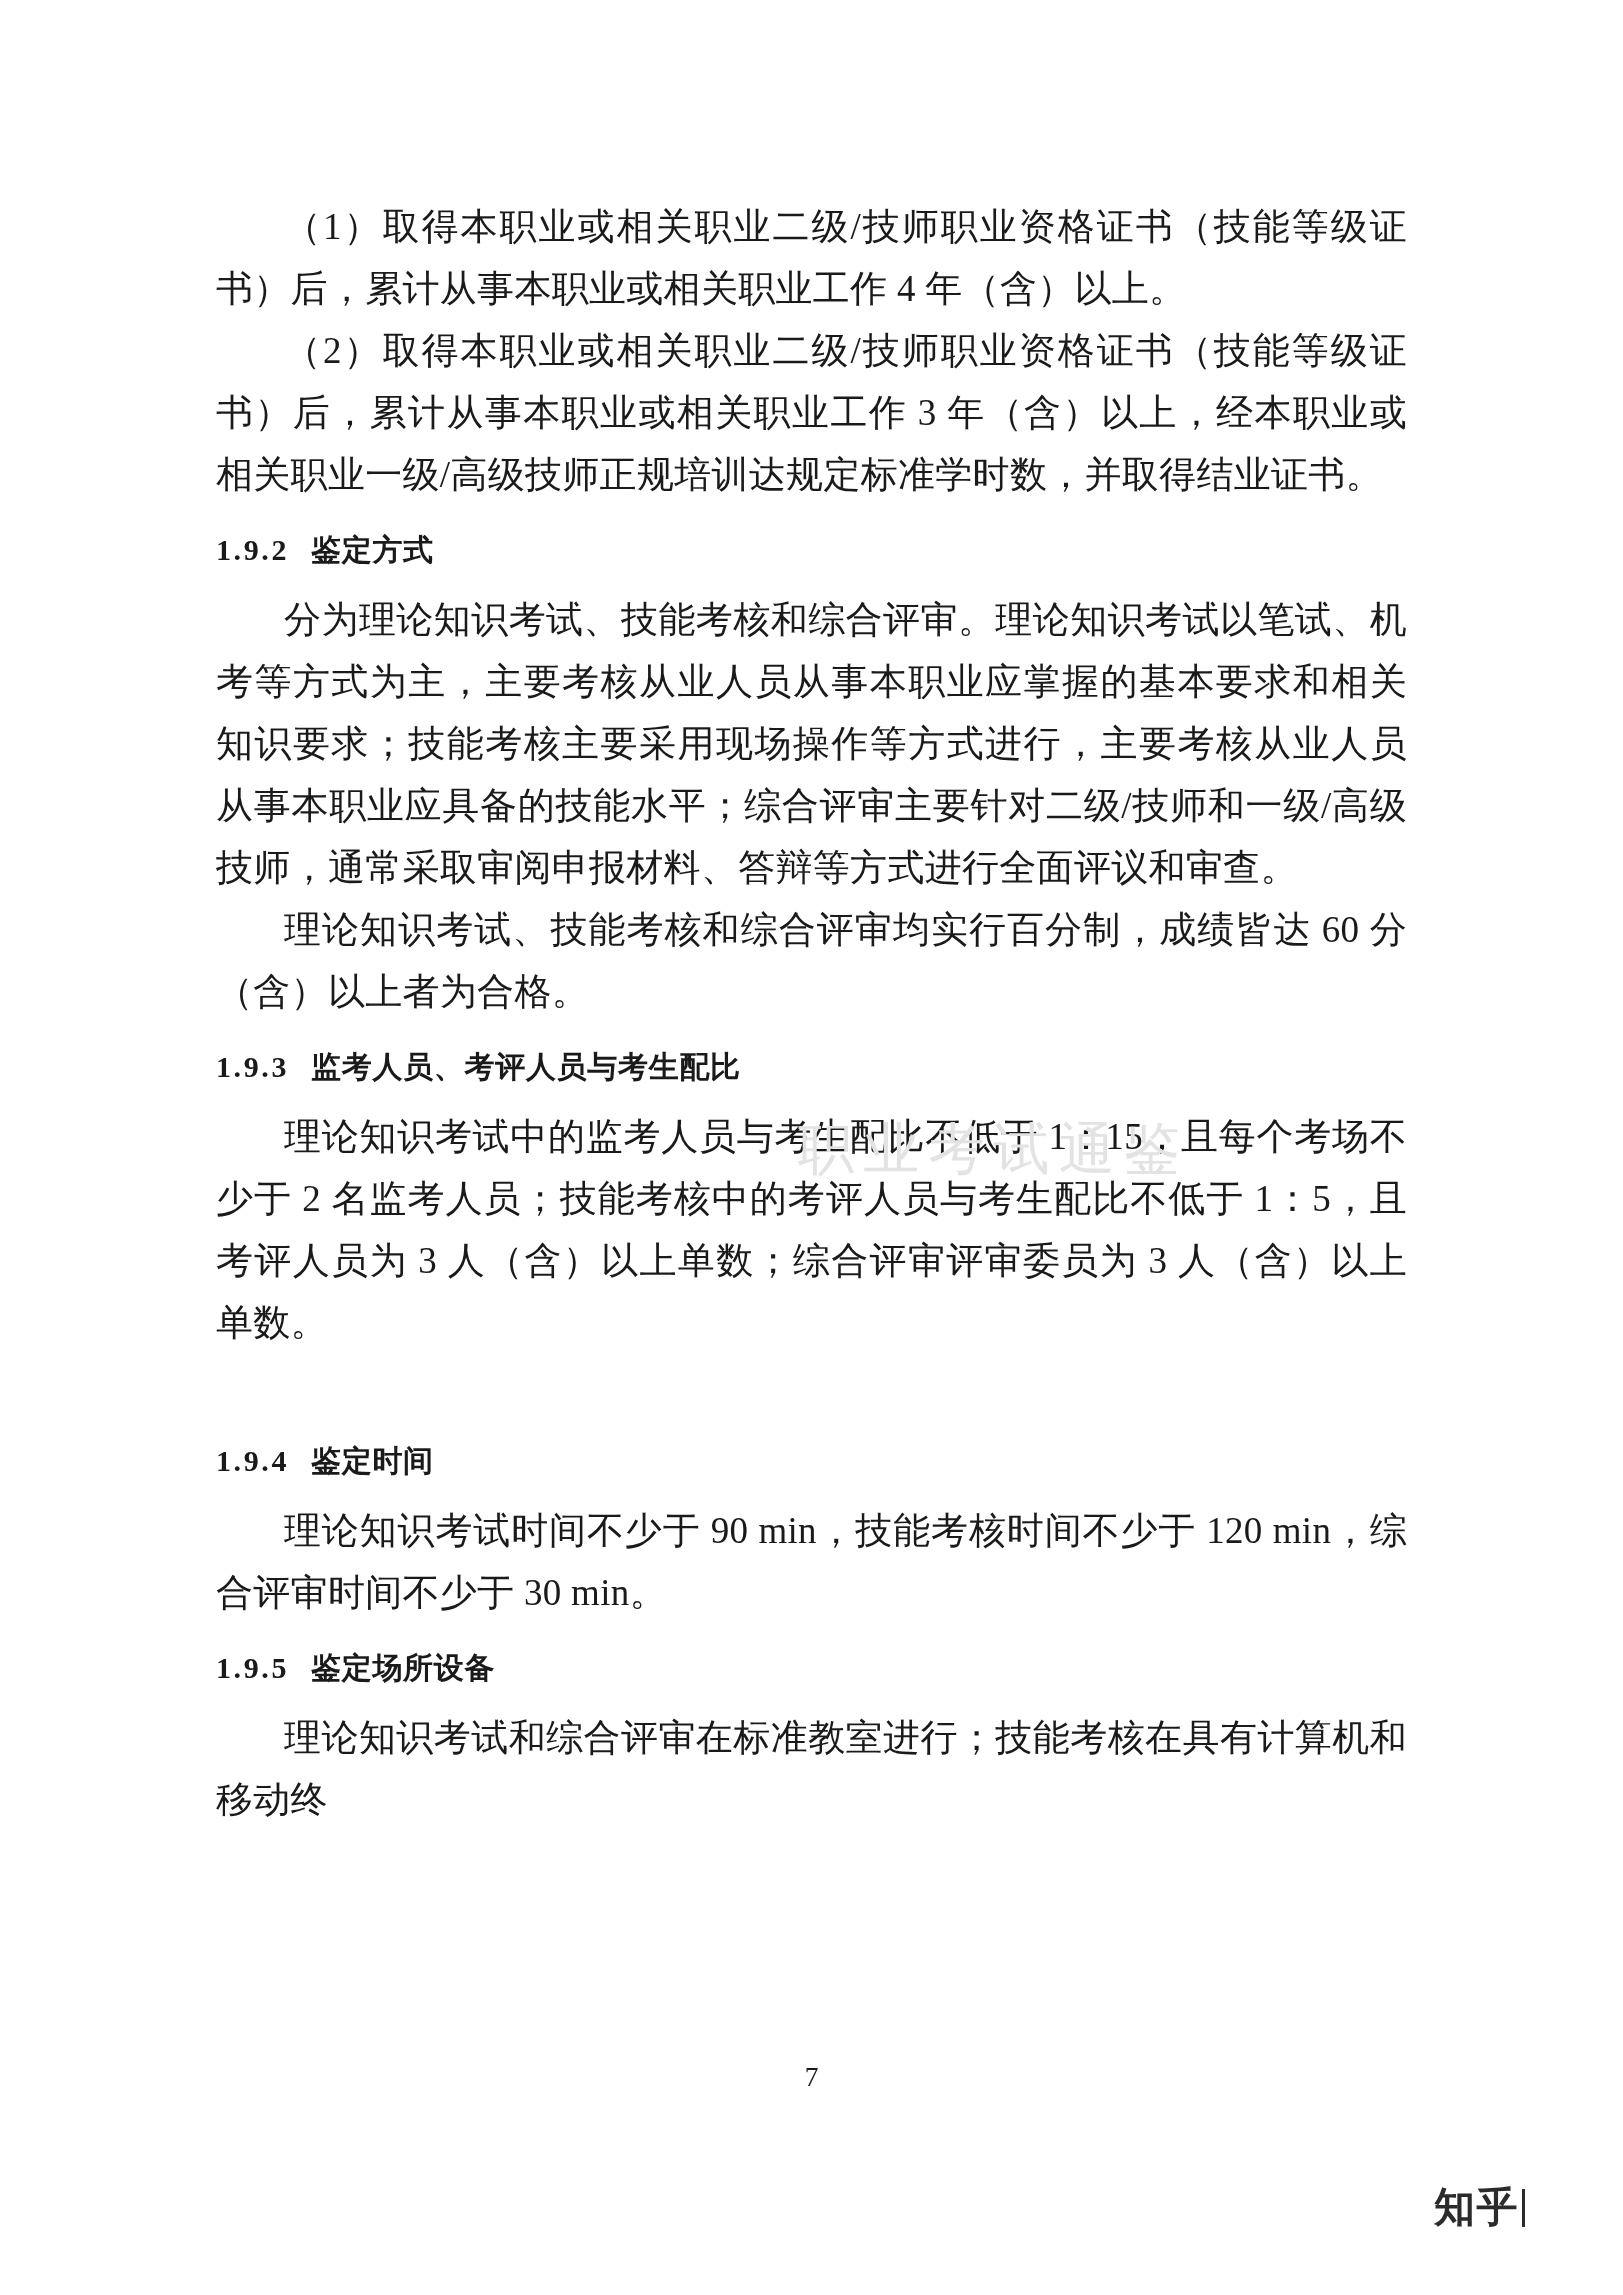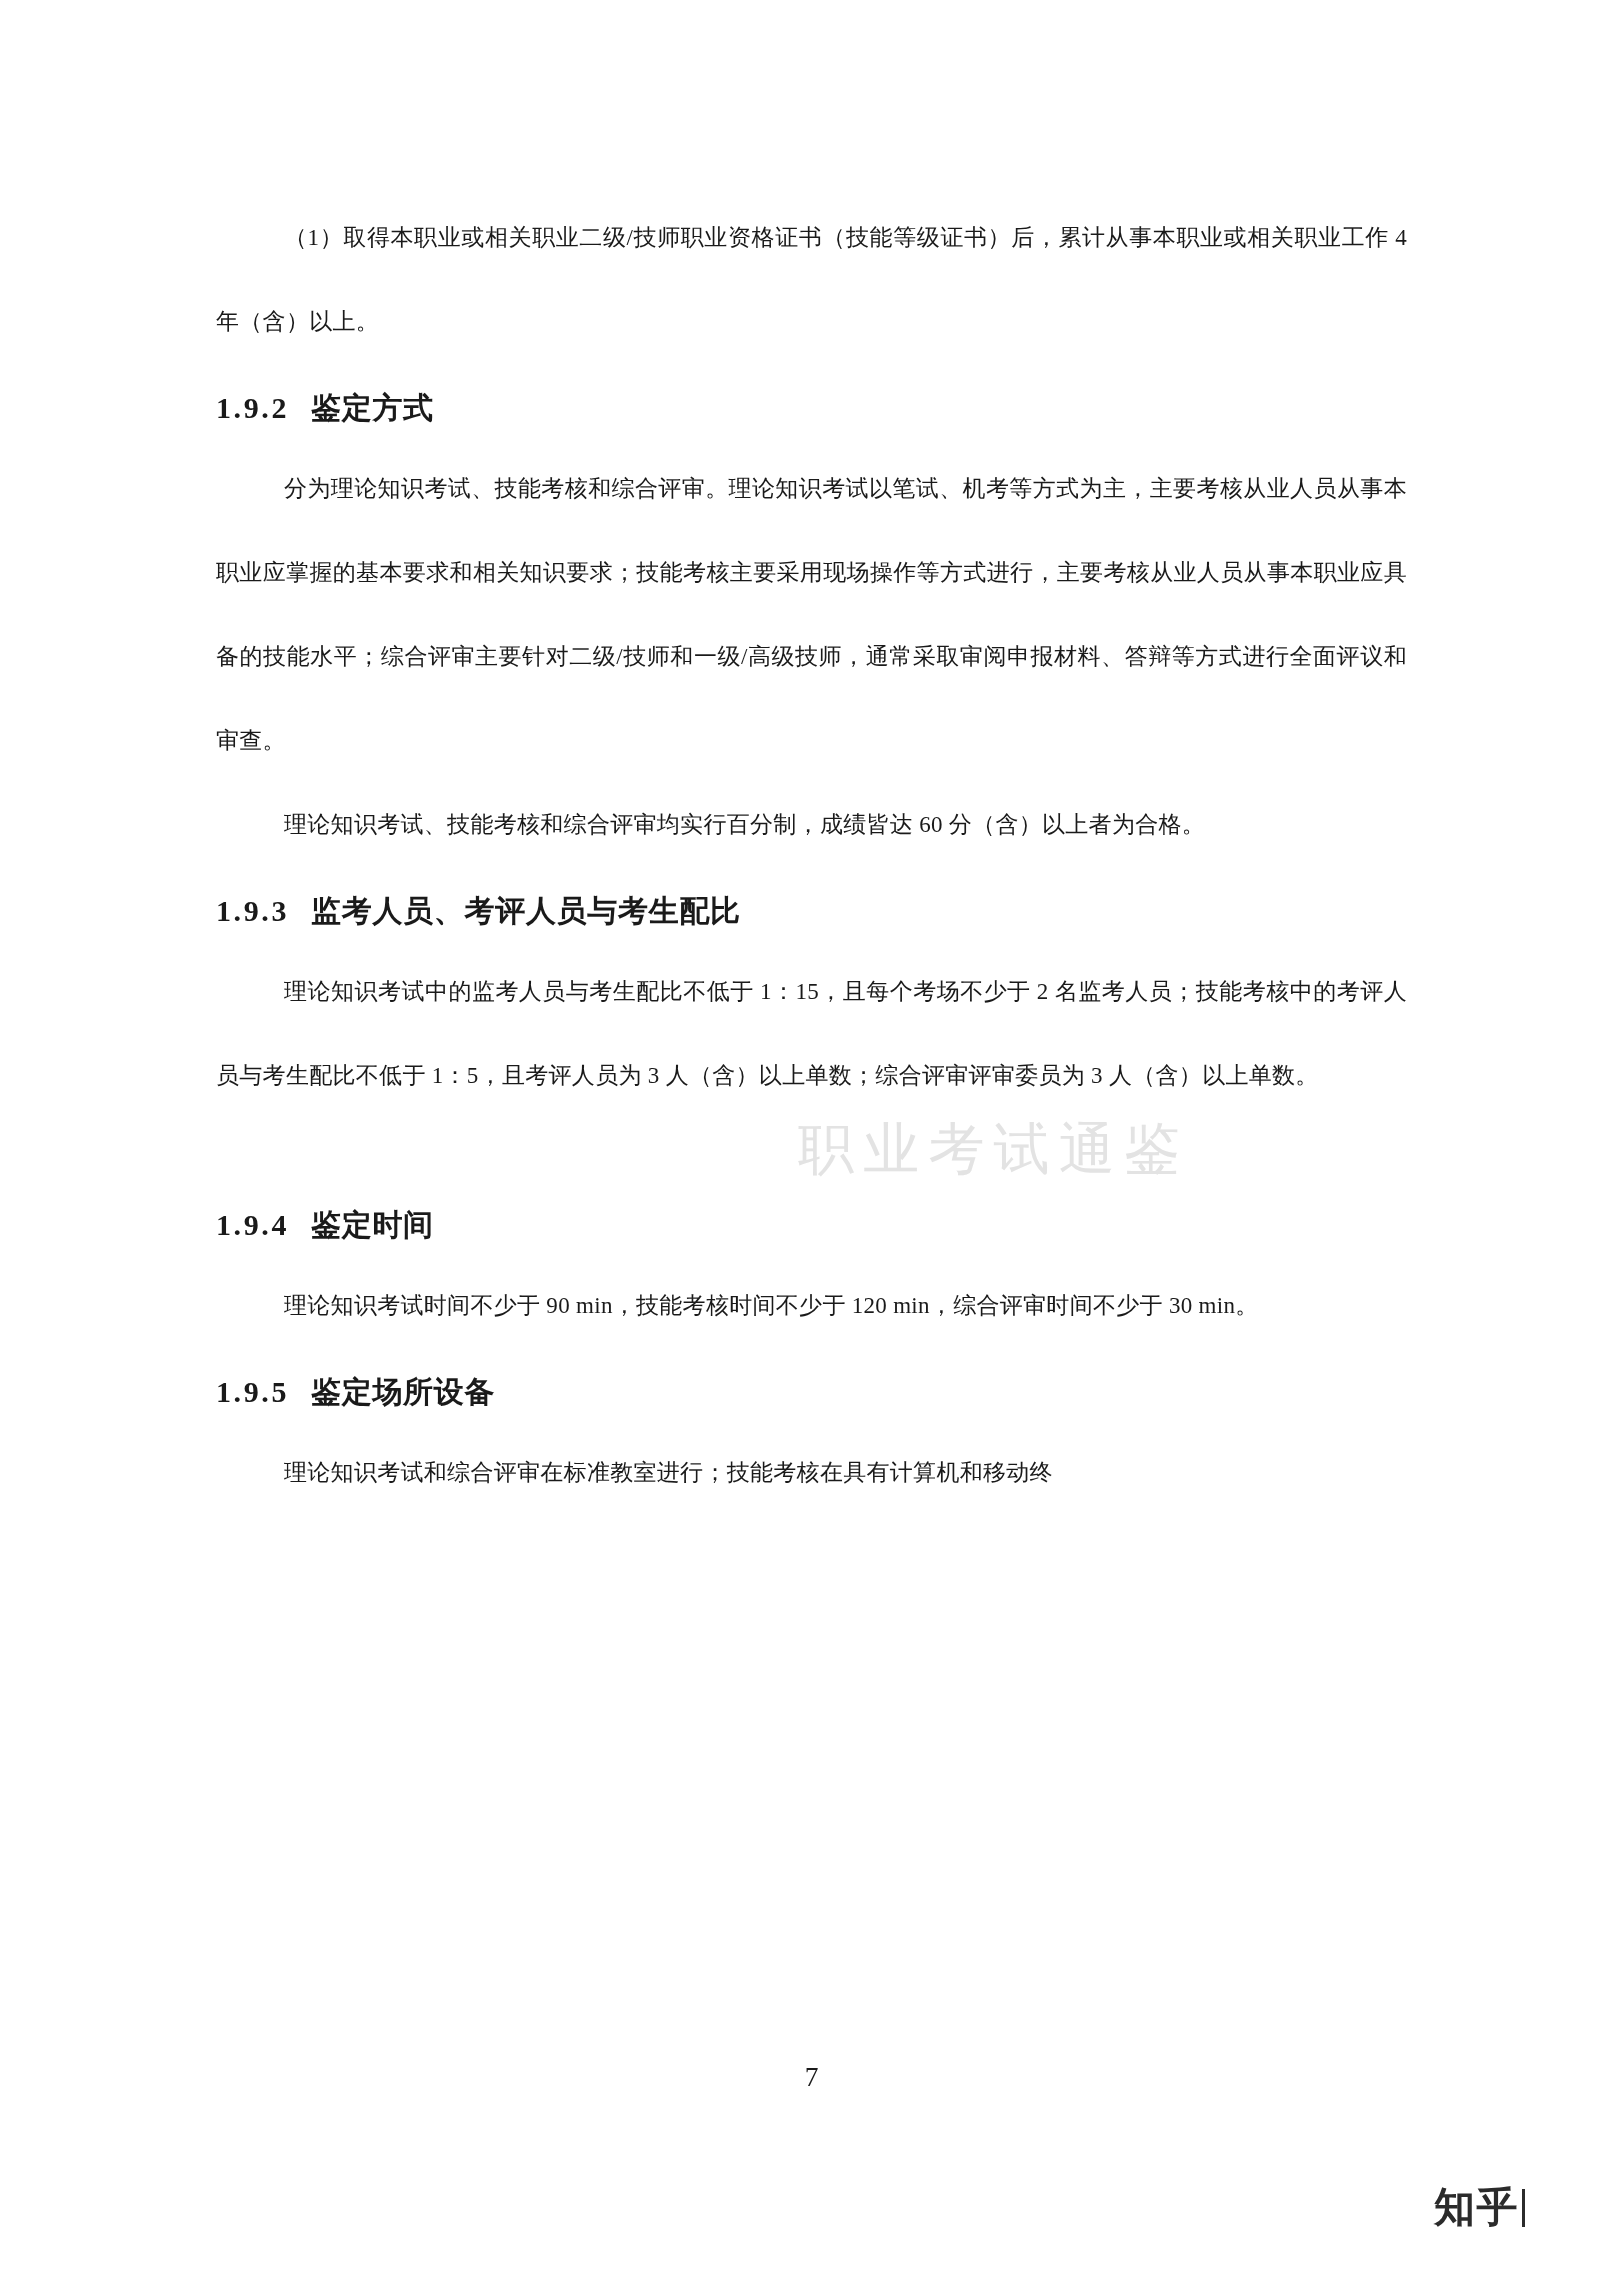--- a/index.html
+++ b/index.html
@@ -18,22 +18,22 @@
   .page {
     position: absolute;
     left: 0;
     top: 0;
     width: 1623px;
     height: 2295px;
     box-sizing: border-box;
     padding: 196px 216px 0 216px;
   }
   .body-text {
-    font-size: 23px;
-    line-height: 84px;
+    font-size: 37px;
+    line-height: 62px;
     text-align: justify;
     text-justify: inter-ideograph;
     letter-spacing: 0.3px;
   }
   .indent2 {
     text-indent: 68px;
   }
   .heading {
     font-family: Liberation Serif, serif;
     font-size: 30px;
@@ -110,20 +110,21 @@
     letter-spacing: 1.3px;
   }
 </style>
 </head>
 <body>
 
 <div class="page">
 
   <p class="body-text indent2 para">（1）取得本职业或相关职业二级/技师职业资格证书（技能等级证书）后，累计从事本职业或相关职业工作 4 年（含）以上。</p>
 
+  <p class="body-text indent2 para">（2）取得本职业或相关职业二级/技师职业资格证书（技能等级证书）后，累计从事本职业或相关职业工作 3 年（含）以上，经本职业或相关职业一级/高级技师正规培训达规定标准学时数，并取得结业证书。</p>
 
   <div class="heading">
     <span class="num">1.9.2</span><span class="gap"></span><span>鉴定方式</span>
   </div>
 
   <p class="body-text indent2 para">分为理论知识考试、技能考核和综合评审。理论知识考试以笔试、机考等方式为主，主要考核从业人员从事本职业应掌握的基本要求和相关知识要求；技能考核主要采用现场操作等方式进行，主要考核从业人员从事本职业应具备的技能水平；综合评审主要针对二级/技师和一级/高级技师，通常采取审阅申报材料、答辩等方式进行全面评议和审查。</p>
 
   <p class="body-text indent2 para">理论知识考试、技能考核和综合评审均实行百分制，成绩皆达 60 分（含）以上者为合格。</p>
 
   <div class="heading">

